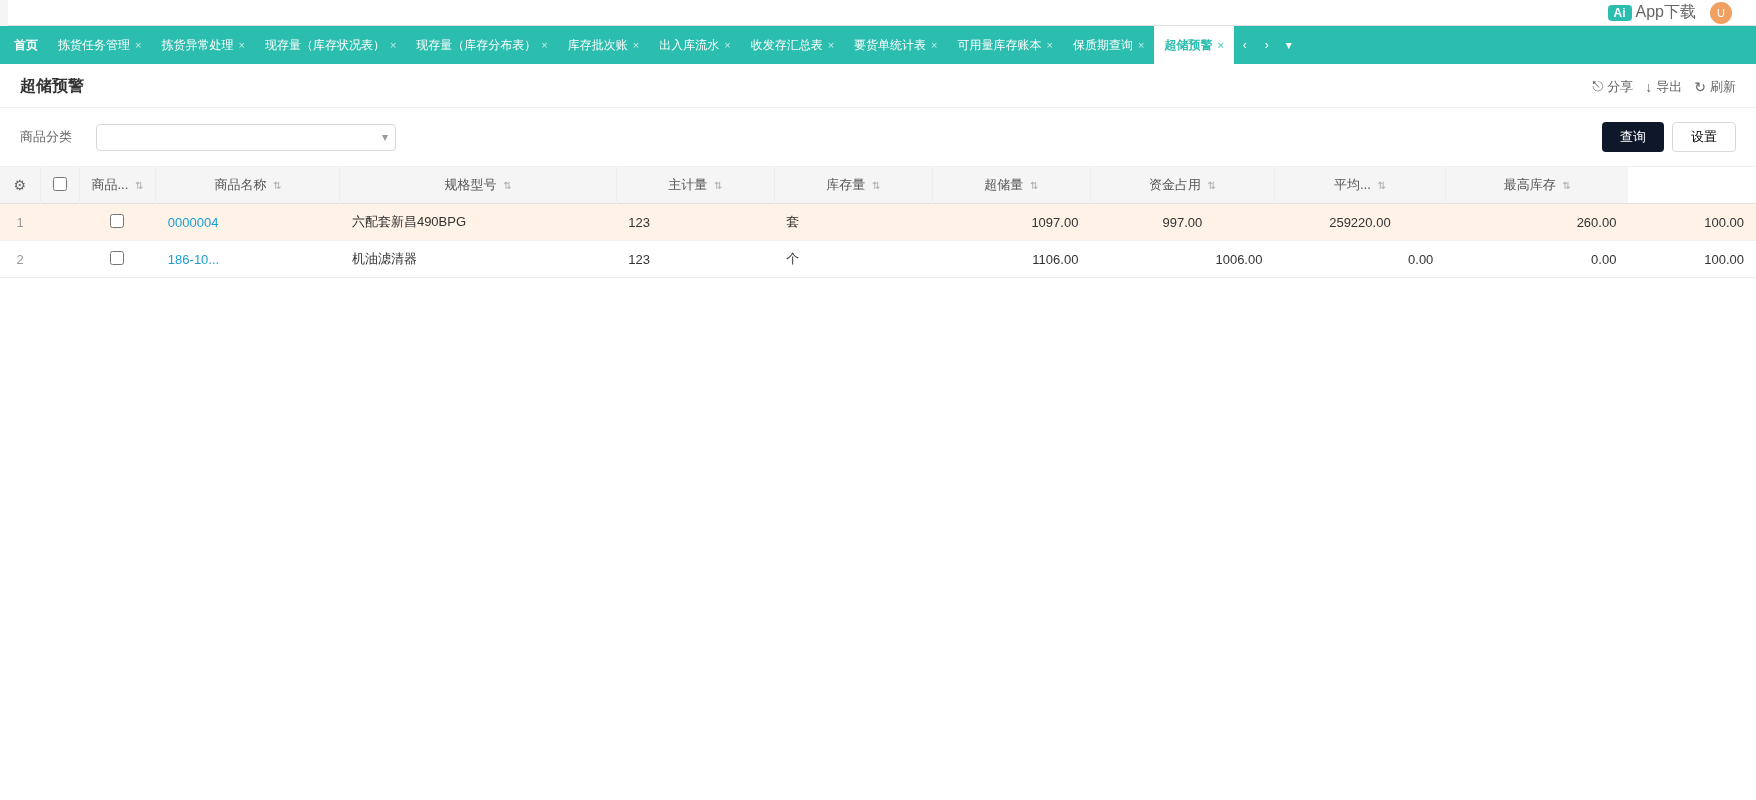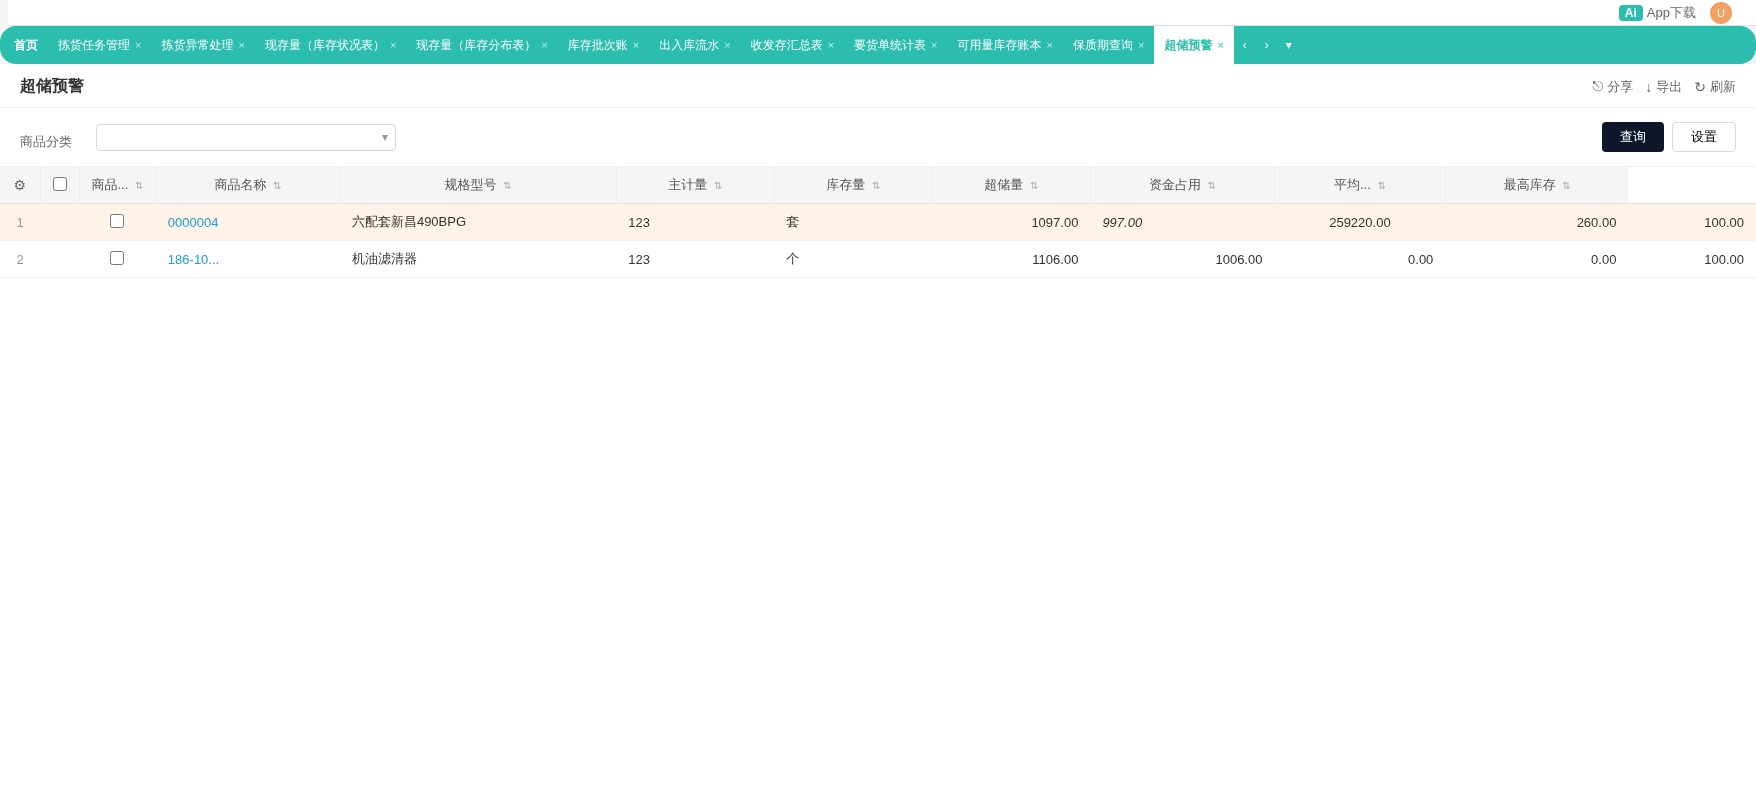--- a/index.html
+++ b/index.html
@@ -6,21 +6,20 @@
     body { font-family: "Microsoft YaHei", Arial, sans-serif; font-size: 13px; background: #f5f5f5; color: #333; }
 
     
     .nav-bar {
       display: flex;
       align-items: center;
       background: #2bbdad;
       height: 38px;
       padding: 0 4px;
       overflow: hidden;
-      border-radius: 16px;
     }
     .nav-item {
       display: flex;
       align-items: center;
       padding: 0 10px;
       height: 38px;
       color: #fff;
       font-size: 12px;
       white-space: nowrap;
       cursor: pointer;
@@ -125,21 +124,21 @@
     
     .filter-area {
       display: flex;
       align-items: center;
       padding: 14px 20px;
       gap: 30px;
       border-bottom: 1px solid #f0f0f0;
     }
     .filter-group {
       display: flex;
-      align-items: flex-end;
+      align-items: center;
       gap: 24px;
     }
     .filter-label { color: #666; font-size: 13px; white-space: nowrap; }
     .filter-select {
       border: 1px solid #d9d9d9;
       border-radius: 4px;
       padding: 5px 28px 5px 10px;
       font-size: 13px;
       color: #333;
       background: #fff;
@@ -227,21 +226,21 @@
       cursor: pointer;
     }
     .gear-icon { color: #666; font-size: 14px; cursor: pointer; }
   </style>
 </head>
 <body>
 
 <div class="top-bar">
   <div class="top-bar-ai">
     <span class="ai-badge">Ai</span>
-    <span style="font-size:13px;color:#666;cursor:pointer;margin-right:10px;">App下载</span>
+    <span style="font-size:16px;color:#666;cursor:pointer;margin-right:10px;">App下载</span>
     <div class="avatar">U</div>
   </div>
 </div>
 
 <div class="nav-bar">
 
   <div class="nav-item home">
     <span>首页</span>
   </div>
 
@@ -386,21 +385,21 @@
             <td class="col-num">1</td>
     <td class="col-settings"></td>
     <td class="col-check">
       <input type="checkbox" class="checkbox" style="">
     </td>
     <td style="color:#1a9ed9;cursor:pointer;">0000004</td>
     <td>六配套新昌490BPG</td>
     <td>123</td>
     <td>套</td>
     <td style="text-align:right;">1097.00</td>
-    <td style="text-align:left;font-style:italic;">997.00</td>
+    <td style="text-align:center;">997.00</td>
     <td style="text-align:center;">259220.00</td>
     <td style="text-align:right;">260.00</td>
     <td style="text-align:right;">100.00</td>
   </tr>
           <tr>
             <td class="col-num">2</td>
     <td class="col-settings"></td>
     <td class="col-check">
       <input type="checkbox" class="checkbox" style="">
     </td>

